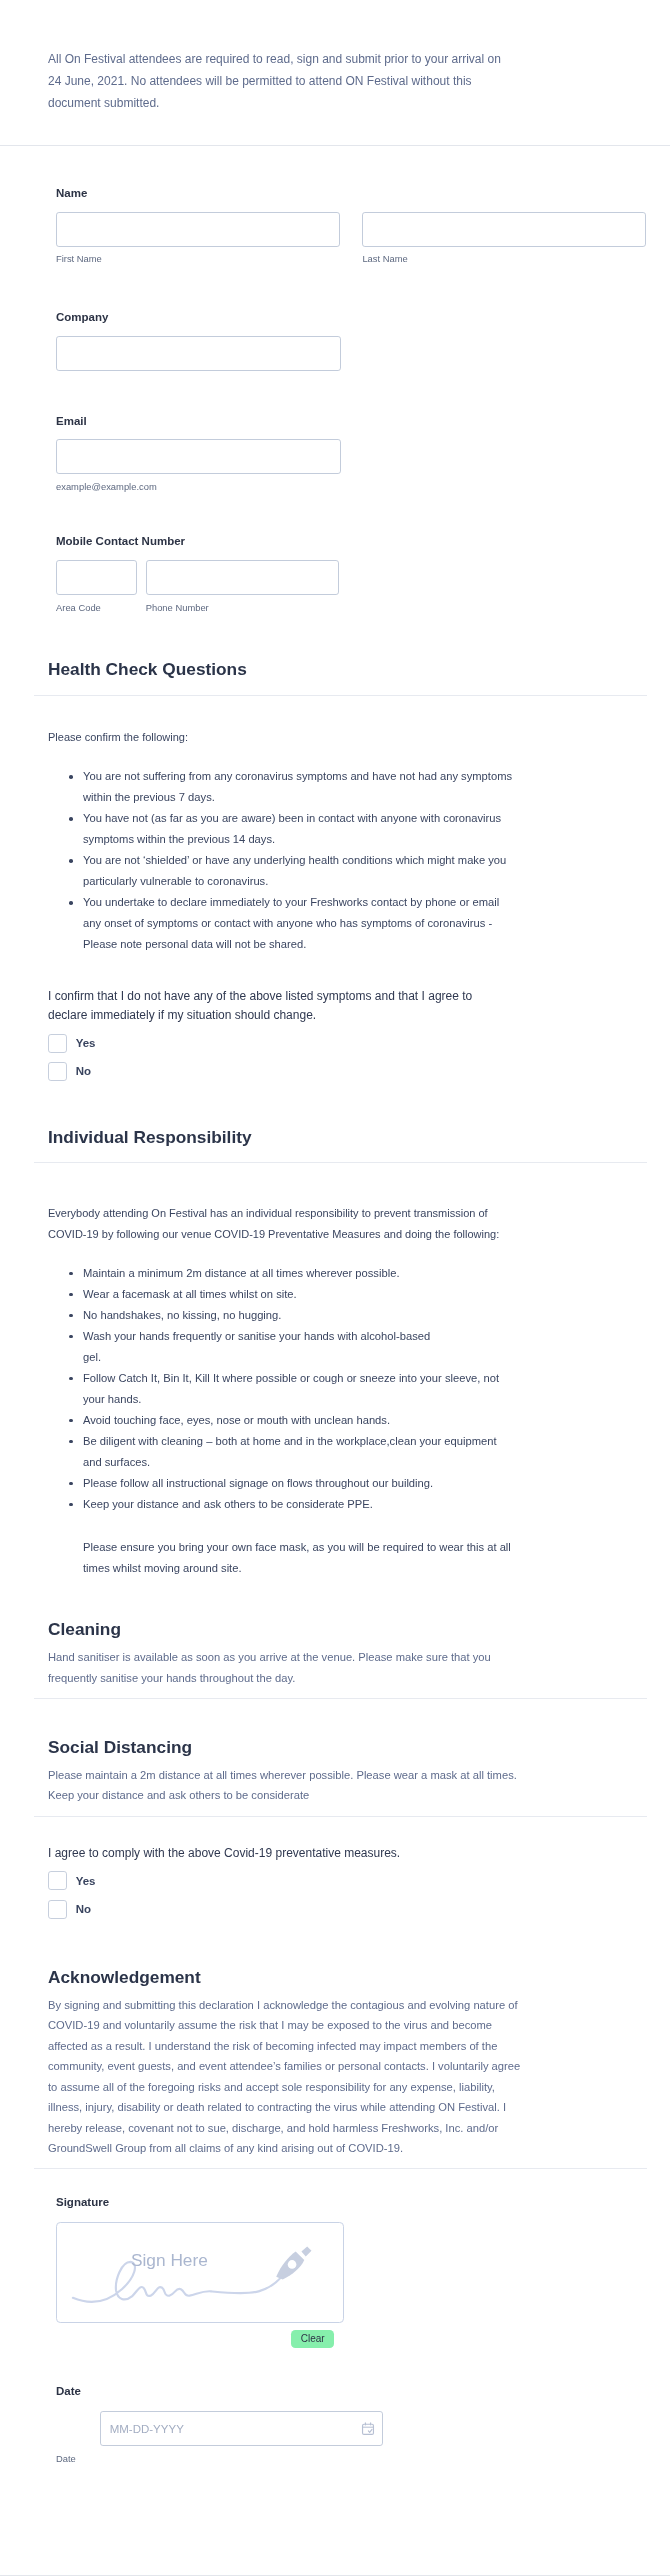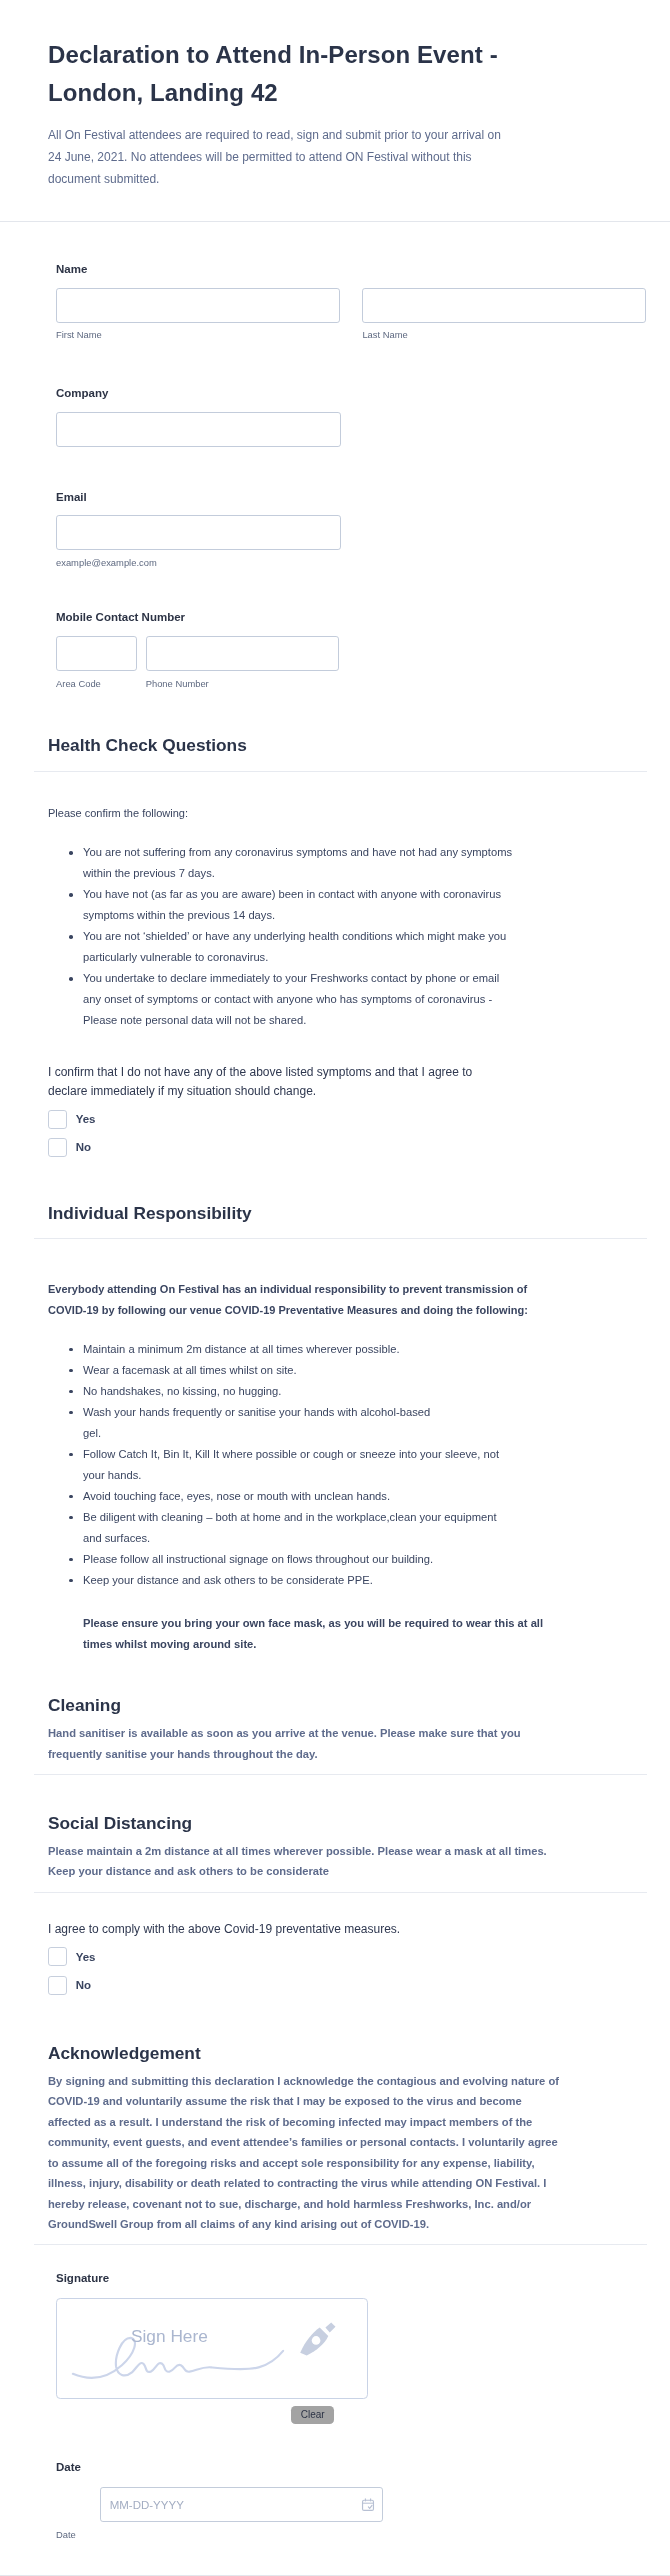--- a/index.html
+++ b/index.html
@@ -4,21 +4,21 @@
 <style>
   html, body { margin: 0; padding: 0; background: #ffffff; }
   body {
     width: 671px;
     height: 2576px;
     font-family: "Liberation Sans", sans-serif;
     color: #2c3345;
     overflow: hidden;
     position: relative;
   }
-  .prewrap { white-space: pre-line; font-weight: bold; }
+  .prewrap { white-space: pre-line; }
 
   
   .form-header {
     padding: 36px 33px 30px 48px;
     border-bottom: 0.7px solid #e3e6ec;
   }
   .form-title {
     margin: 0;
     font-size: 24px;
     line-height: 38px;
@@ -176,21 +176,21 @@
   .mt-ack-heading { margin-top: 48px; }
   .ack-text { line-height: 20.5px; }
   .divider-after-ack { margin-top: 9.4px; }
 
   
   .q-signature { margin-top: 26px; }
   .signature-box {
     box-sizing: border-box;
     position: relative;
     margin-top: 13px;
-    width: 312px;
+    width: 288px;
     height: 101px;
     border: 0.7px solid #c9d3e6;
     border-radius: 4.3px;
     background: #fff;
     overflow: hidden;
   }
   .sign-here {
     position: absolute;
     top: 27px;
     left: 74px;
@@ -202,21 +202,21 @@
   .clear-row {
     width: 278px;
     display: flex;
     justify-content: flex-end;
     margin-top: 6.5px;
   }
   .clear-btn {
     font-family: "Liberation Sans", sans-serif;
     font-size: 10px;
     color: #2c3345;
-    background: #a3a3a3;
+    background: #86efac;
     border: 0;
     border-radius: 4.3px;
     padding: 3.6px 9.4px;
     cursor: pointer;
   }
 
   
   .q-date { margin-top: 36px; }
   .date-wrap { position: relative; width: 283px; margin-top: 13px; padding-left: 44px; }
   .date-wrap .text-input { width: 100%; }
@@ -238,22 +238,20 @@
     top: 2575px;
     width: 100%;
     height: 0.7px;
     background: #e3e6ec;
   }
 </style>
 </head>
 <body>
 
 <header class="form-header">
-  <h1 class="form-title prewrap">Declaration to Attend In-Person Event -
-London, Landing 42</h1>
   <p class="form-subtitle prewrap">All On Festival attendees are required to read, sign and submit prior to your arrival on
 24 June, 2021. No attendees will be permitted to attend ON Festival without this
 document submitted.</p>
 </header>
 
 <main class="form-body">
 
   <div class="field q-name">
     <div class="q-label">Name</div>
     <div class="input-row">

